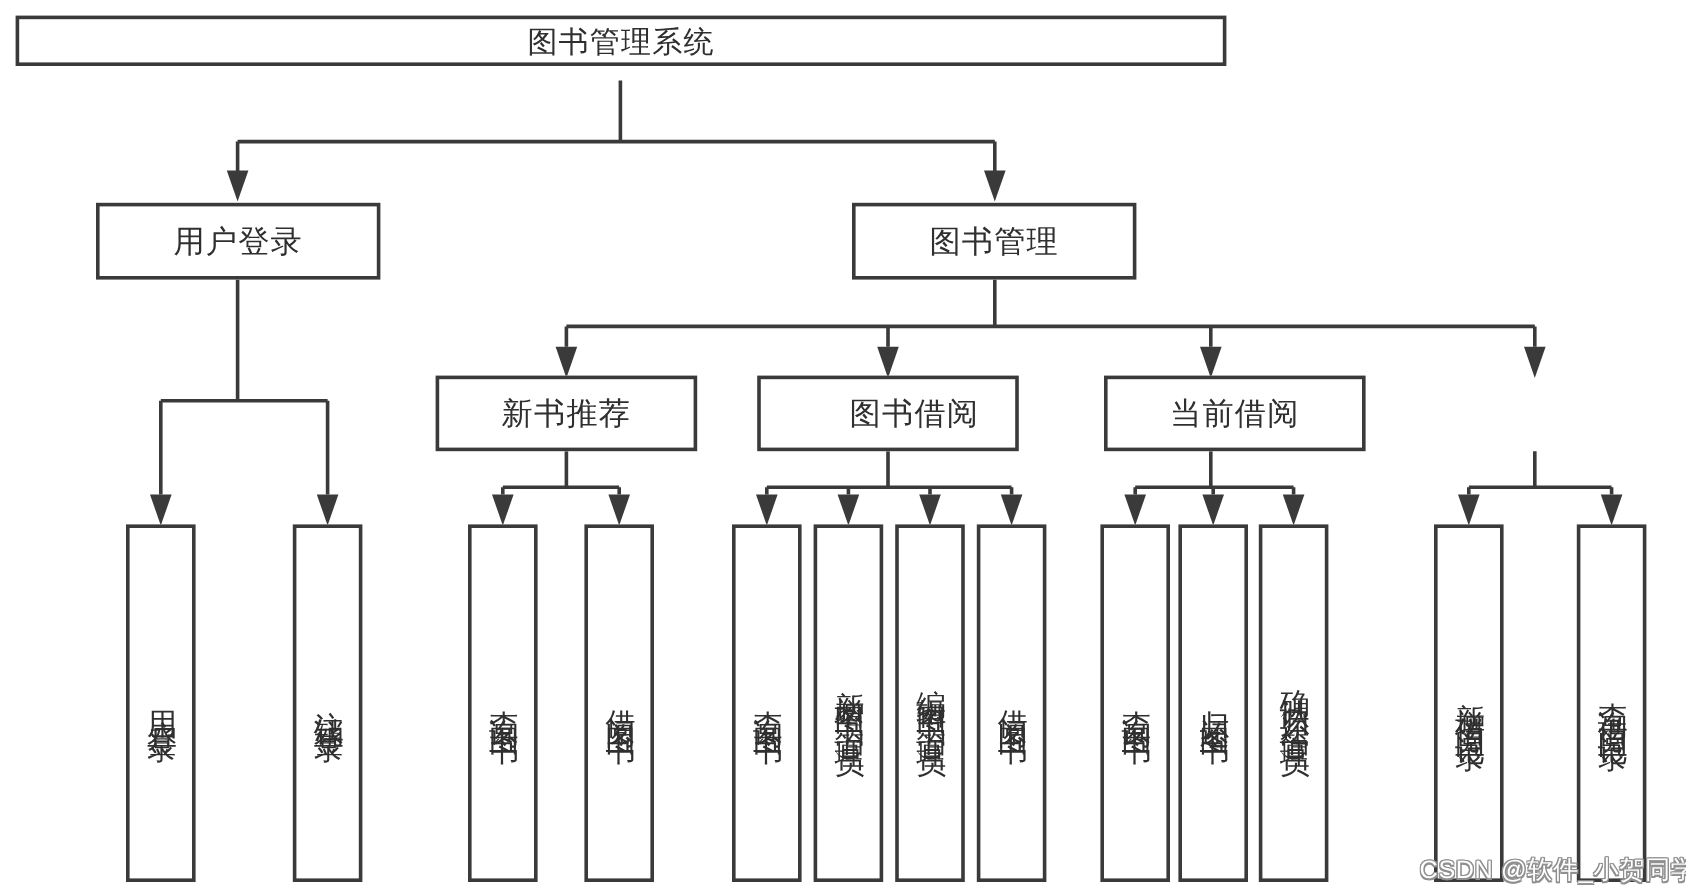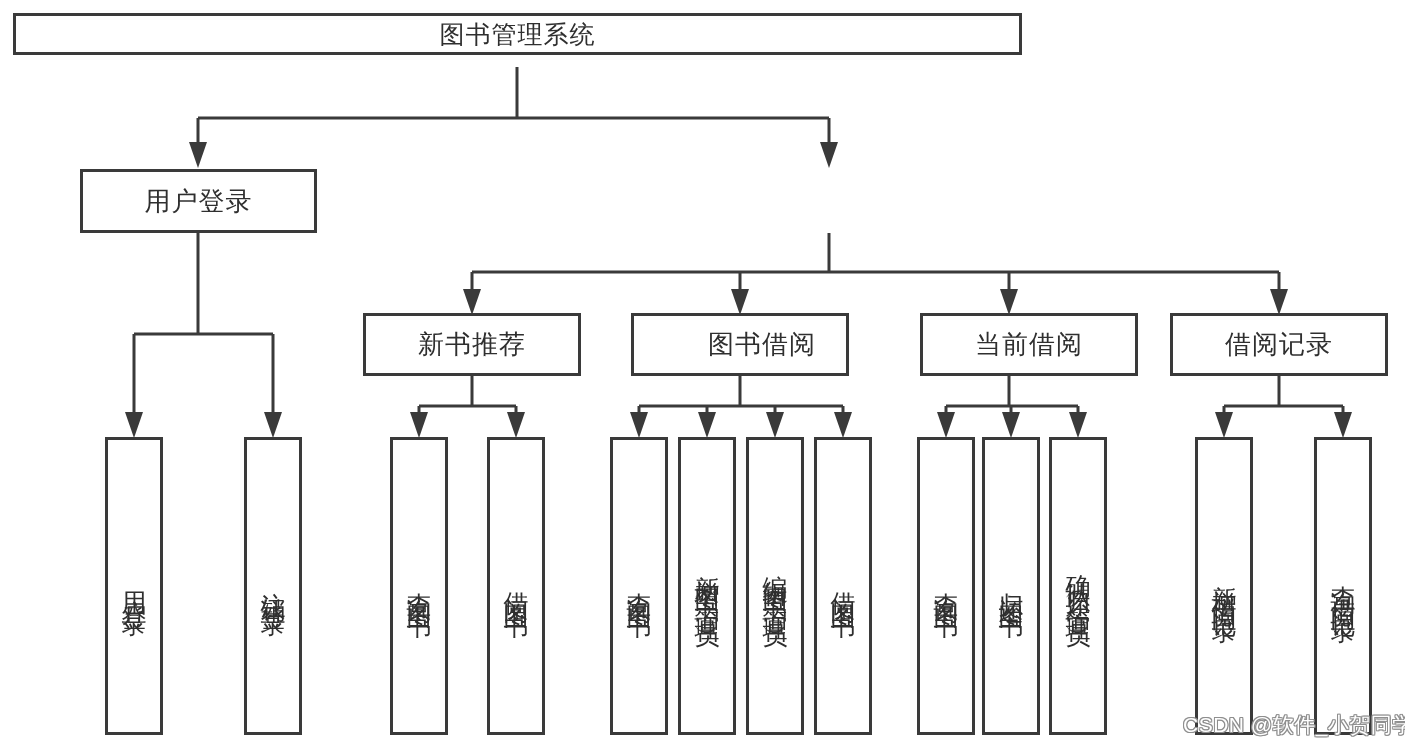--- a/index.html
+++ b/index.html
@@ -102,25 +102,25 @@
     <g>
       <path d="M1279 376 V406 M1224 406 H1343 M1224 406 V412 M1343 406 V412"></path>
       <polygon points="1215,412 1233,412 1224,438"></polygon>
       <polygon points="1334,412 1352,412 1343,438"></polygon>
     </g>
   </svg>
 
   <div class="node root hnode">图书管理系统</div>
 
   <div class="node lvl1 hnode" style="left:80px;">用户登录</div>
+  <div class="node lvl1 hnode" style="left:710px;">图书管理</div>
 
   <div class="node lvl2 hnode" style="left:363px;">新书推荐</div>
   <div class="node lvl2 hnode" style="left:631px;padding-left:44px;">图书借阅</div>
   <div class="node lvl2 hnode" style="left:920px;">当前借阅</div>
-  <div class="node lvl2 hnode" style="left:1170px;">借阅记录</div>
 
   <div class="node leaf" style="left:105px;">
     <span>用户登录</span>
   </div>
   <div class="node leaf" style="left:244px;">
     <span>注销登录</span>
   </div>
 
   <div class="node leaf" style="left:390px;">
     <span>查询图书</span>

